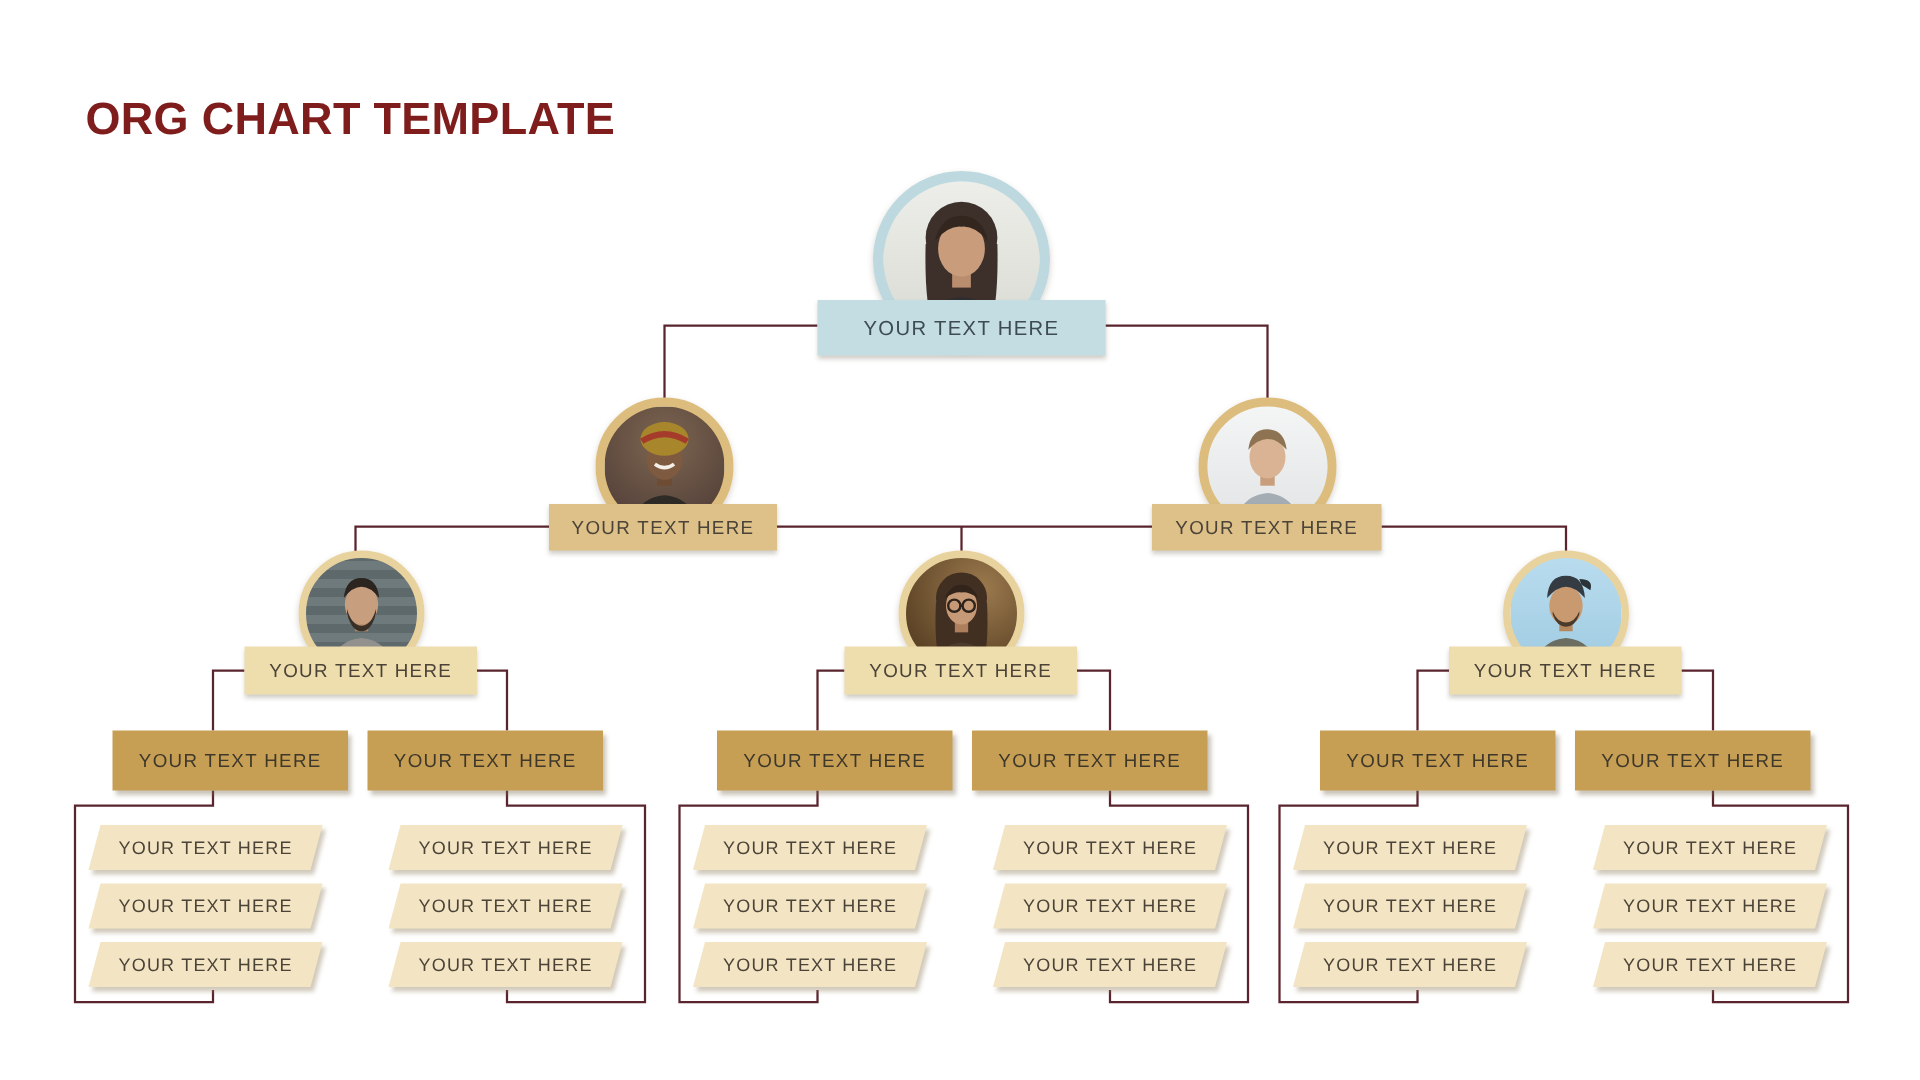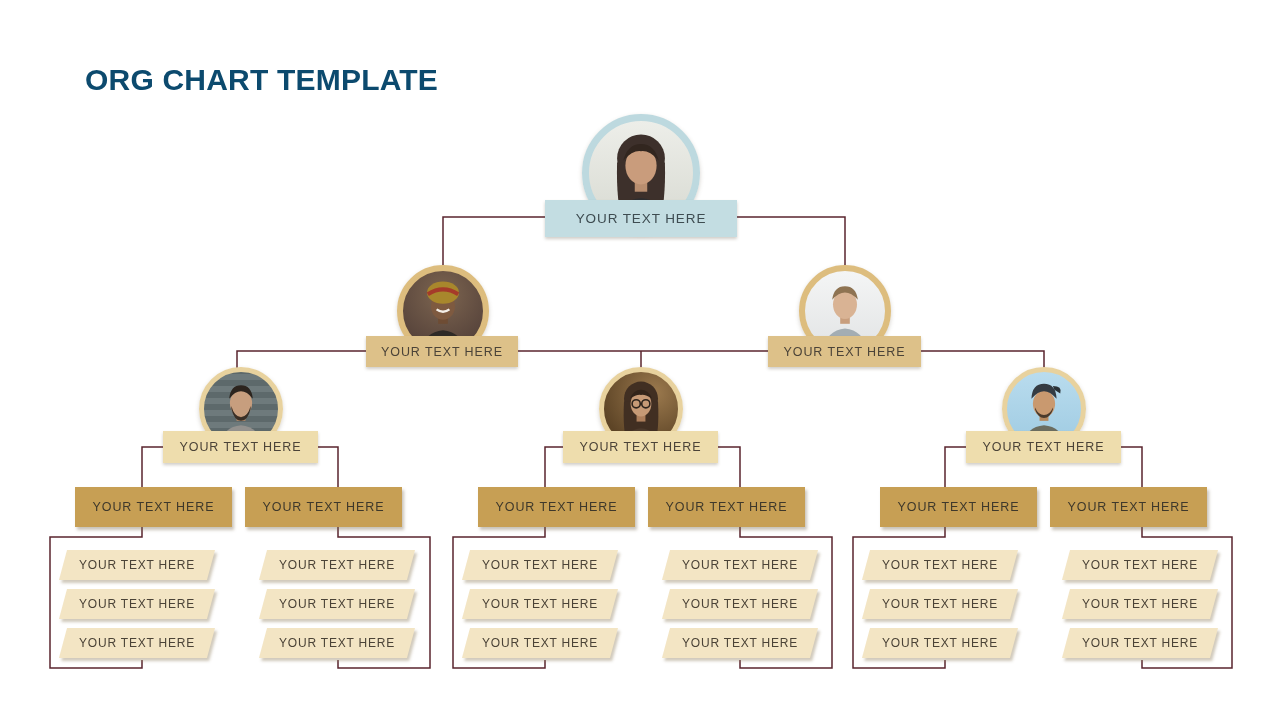--- a/index.html
+++ b/index.html
@@ -1,19 +1,19 @@
 <!DOCTYPE html>
 <html><head>
 <meta charset="utf-8">
 <style>
   html,body{margin:0;padding:0;background:#ffffff;}
   #canvas{position:relative;width:1280px;height:720px;background:#ffffff;overflow:hidden;
           font-family:"Liberation Sans",sans-serif;}
   .title{position:absolute;left:57px;top:63px;font-size:30px;font-weight:bold;
-         color:#0c4a6e;letter-spacing:0.2px;margin-left:28px;}
+         color:#7f1d1d;letter-spacing:0.2px;}
   svg.connectors{position:absolute;left:0;top:0;z-index:1;}
   svg.connectors path{fill:none;stroke:#5a242e;stroke-width:1.5px;}
   .avatar{position:absolute;z-index:2;border-radius:50%;overflow:hidden;box-sizing:border-box;
           box-shadow:0 2px 4px rgba(90,80,60,.25);}
   .avatar svg{width:100%;height:100%;display:block;}
   .av-l1{width:118px;height:118px;border:7px solid #bdd9df;}
   .av-l2{width:92px;height:92px;border:6px solid #ddbd7e;}
   .av-l3{width:84px;height:84px;border:5px solid #e8d29e;}
   .a1{background:linear-gradient(#edeee9,#d8dad2);}
   .a2{background:radial-gradient(circle at 50% 30%,#7d6550,#55423a 80%);}

